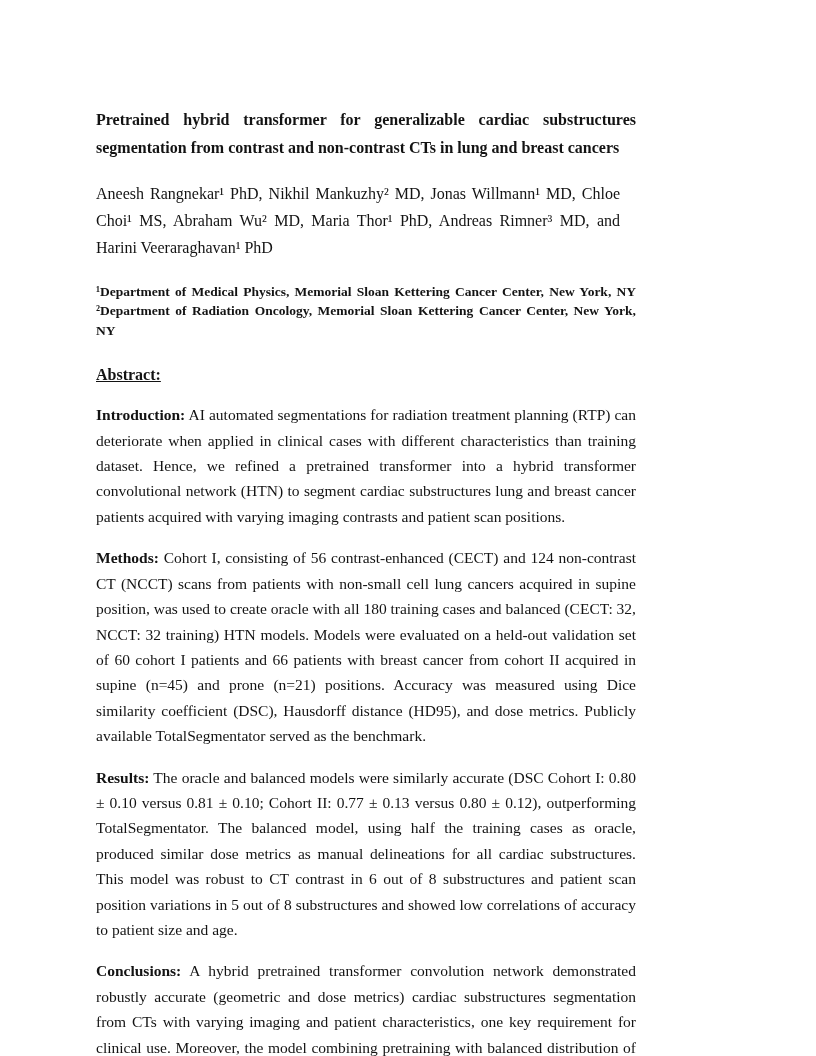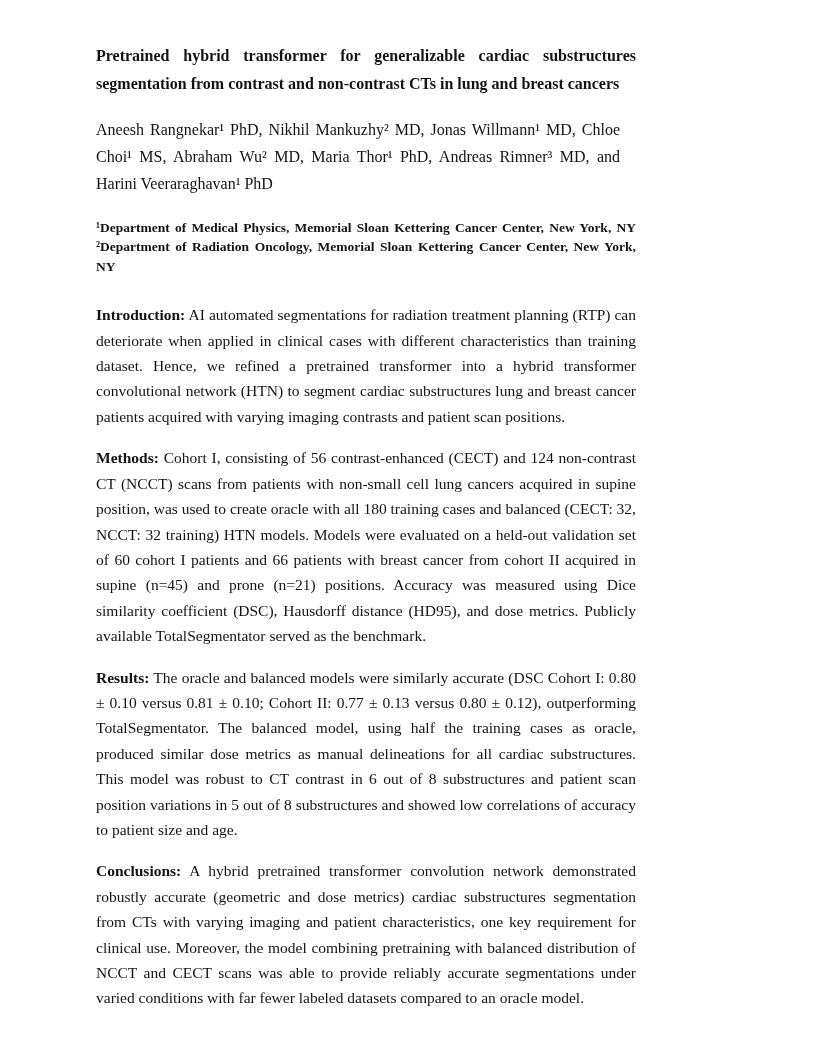--- a/index.html
+++ b/index.html
@@ -11,21 +11,21 @@
     width: 816px;
     height: 1056px;
     font-family: "Liberation Serif", "DejaVu Serif", serif;
     color: #131313;
     overflow: hidden;
   }
   .page {
     box-sizing: border-box;
     width: 732px;
     height: 1056px;
-    padding: 42px 96px 40px 96px;
+    padding: 106px 96px 40px 96px;
   }
   .title {
     font-size: 16px;
     font-weight: bold;
     line-height: 1.75;
     text-align: justify;
     margin: 0 0 18px 0;
   }
   .authors {
     font-size: 16px;
@@ -64,20 +64,21 @@
 
 <div class="page">
 
   <h1 class="title">Pretrained hybrid transformer for generalizable cardiac substructures segmentation from contrast and non-contrast CTs in lung and breast cancers</h1>
 
   <p class="authors">Aneesh Rangnekar¹ PhD, Nikhil Mankuzhy² MD, Jonas Willmann¹ MD, Chloe Choi¹ MS, Abraham Wu² MD, Maria Thor¹ PhD, Andreas Rimner³ MD, and Harini Veeraraghavan¹ PhD</p>
 
   <p class="affiliations"><span class="affil-line">¹Department of Medical Physics, Memorial Sloan Kettering Cancer Center, New York, NY ²Department of Radiation Oncology, Memorial Sloan Kettering Cancer Center, New York, NY</span><br>
   </p>
 
+  <h2 class="abstract-heading">Abstract:</h2>
 
   <p class="para"><span class="para-label">Introduction:</span><span> AI automated segmentations for radiation treatment planning (RTP) can deteriorate when applied in clinical cases with different characteristics than training dataset. Hence, we refined a pretrained transformer into a hybrid transformer convolutional network (HTN) to segment cardiac substructures lung and breast cancer patients acquired with varying imaging contrasts and patient scan positions.</span></p>
 
   <p class="para"><span class="para-label">Methods:</span><span> Cohort I, consisting of 56 contrast-enhanced (CECT) and 124 non-contrast CT (NCCT) scans from patients with non-small cell lung cancers acquired in supine position, was used to create oracle with all 180 training cases and balanced (CECT: 32, NCCT: 32 training) HTN models. Models were evaluated on a held-out validation set of 60 cohort I patients and 66 patients with breast cancer from cohort II acquired in supine (n=45) and prone (n=21) positions. Accuracy was measured using Dice similarity coefficient (DSC), Hausdorff distance (HD95), and dose metrics. Publicly available TotalSegmentator served as the benchmark.</span></p>
 
   <p class="para"><span class="para-label">Results:</span><span> The oracle and balanced models were similarly accurate (DSC Cohort I: 0.80 ± 0.10 versus 0.81 ± 0.10; Cohort II: 0.77 ± 0.13 versus 0.80 ± 0.12), outperforming TotalSegmentator. The balanced model, using half the training cases as oracle, produced similar dose metrics as manual delineations for all cardiac substructures. This model was robust to CT contrast in 6 out of 8 substructures and patient scan position variations in 5 out of 8 substructures and showed low correlations of accuracy to patient size and age.</span></p>
 
   <p class="para"><span class="para-label">Conclusions:</span><span> A hybrid pretrained transformer convolution network demonstrated robustly accurate (geometric and dose metrics) cardiac substructures segmentation from CTs with varying imaging and patient characteristics, one key requirement for clinical use. Moreover, the model combining pretraining with balanced distribution of NCCT and CECT scans was able to provide reliably accurate segmentations under varied conditions with far fewer labeled datasets compared to an oracle model.</span></p>
 
 </div>

